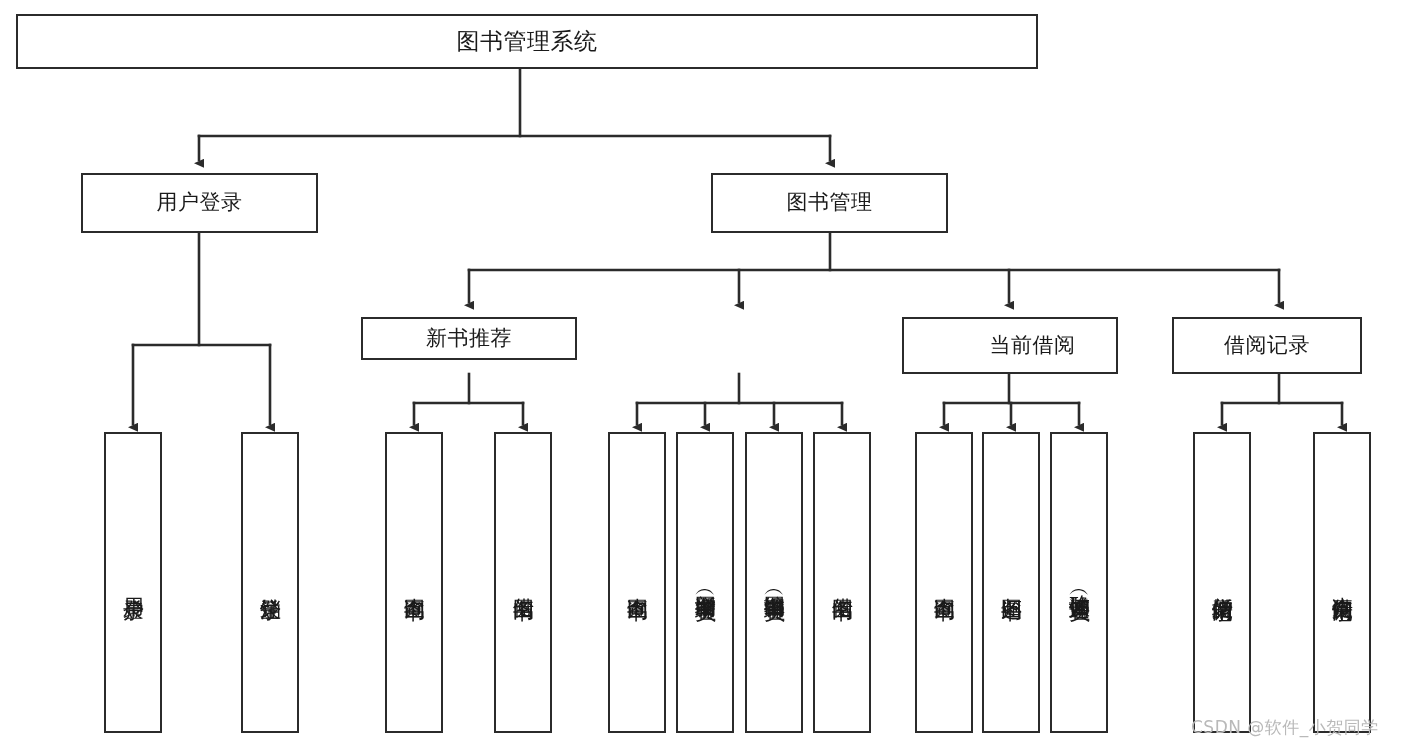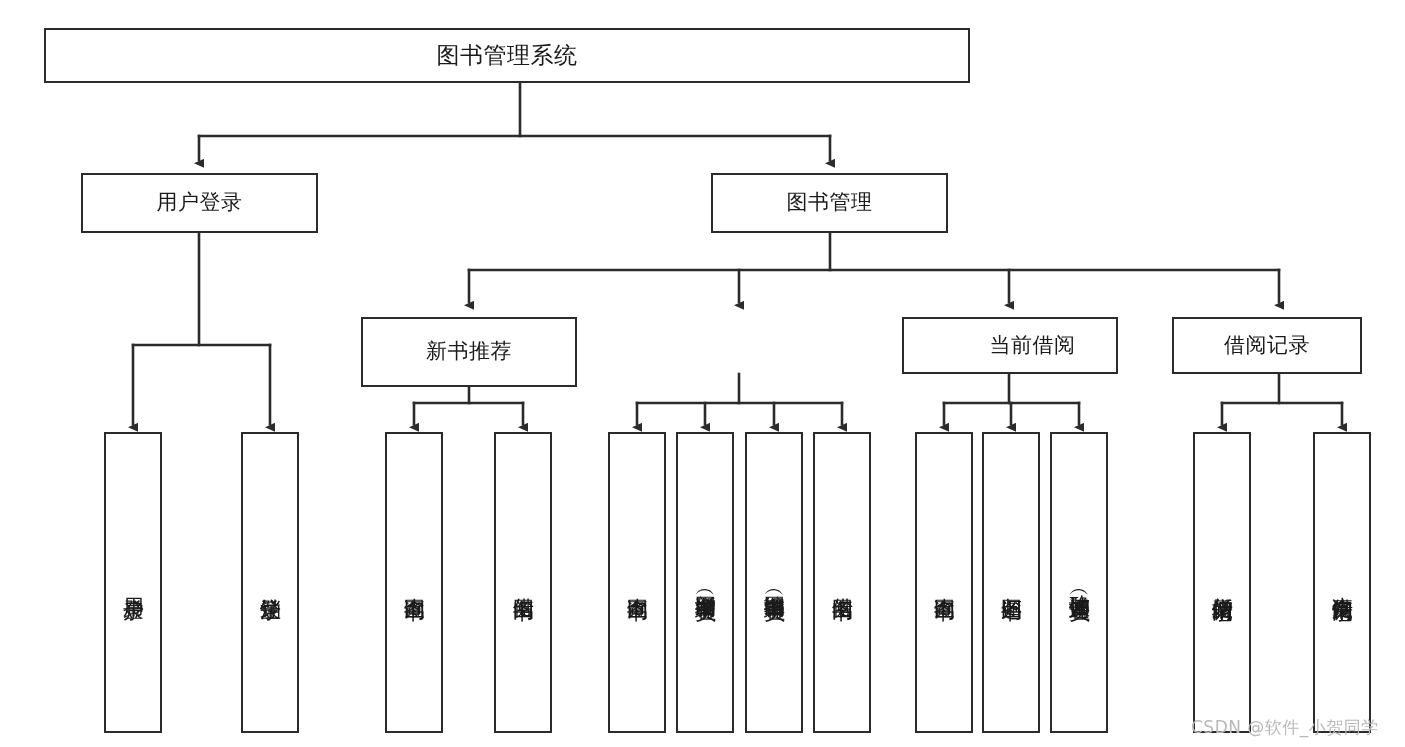--- a/index.html
+++ b/index.html
@@ -115,33 +115,33 @@
       <line x1="1011" y1="403" x2="1011" y2="424" marker-end="url(#arrowhead)"></line>
       <line x1="1079" y1="403" x2="1079" y2="424" marker-end="url(#arrowhead)"></line>
 
       <line x1="1279" y1="374" x2="1279" y2="403"></line>
       <line x1="1222" y1="403" x2="1342" y2="403"></line>
       <line x1="1222" y1="403" x2="1222" y2="424" marker-end="url(#arrowhead)"></line>
       <line x1="1342" y1="403" x2="1342" y2="424" marker-end="url(#arrowhead)"></line>
     </g>
   </svg>
 
-  <div class="node-box root" style="left:16px; top:28px; width:926px; height:55px;margin-left:28px;">
+  <div class="node-box root" style="left:16px; top:14px; width:1022px; height:55px;">
     <span class="node-label">图书管理系统</span>
   </div>
 
   <div class="node-box" style="left:81px; top:173px; width:237px; height:60px;">
     <span class="node-label">用户登录</span>
   </div>
 
   <div class="node-box" style="left:711px; top:173px; width:237px; height:60px;">
     <span class="node-label">图书管理</span>
   </div>
 
-  <div class="node-box" style="left:361px; top:317px; width:216px; height:70px;">
+  <div class="node-box" style="left:361px; top:317px; width:216px; height:43px;">
     <span class="node-label">新书推荐</span>
   </div>
 
 
   <div class="node-box" style="left:902px; top:317px; width:216px; height:57px;padding-left:45px;">
     <span class="node-label">当前借阅</span>
   </div>
 
   <div class="node-box" style="left:1172px; top:317px; width:190px; height:57px;">
     <span class="node-label">借阅记录</span>

